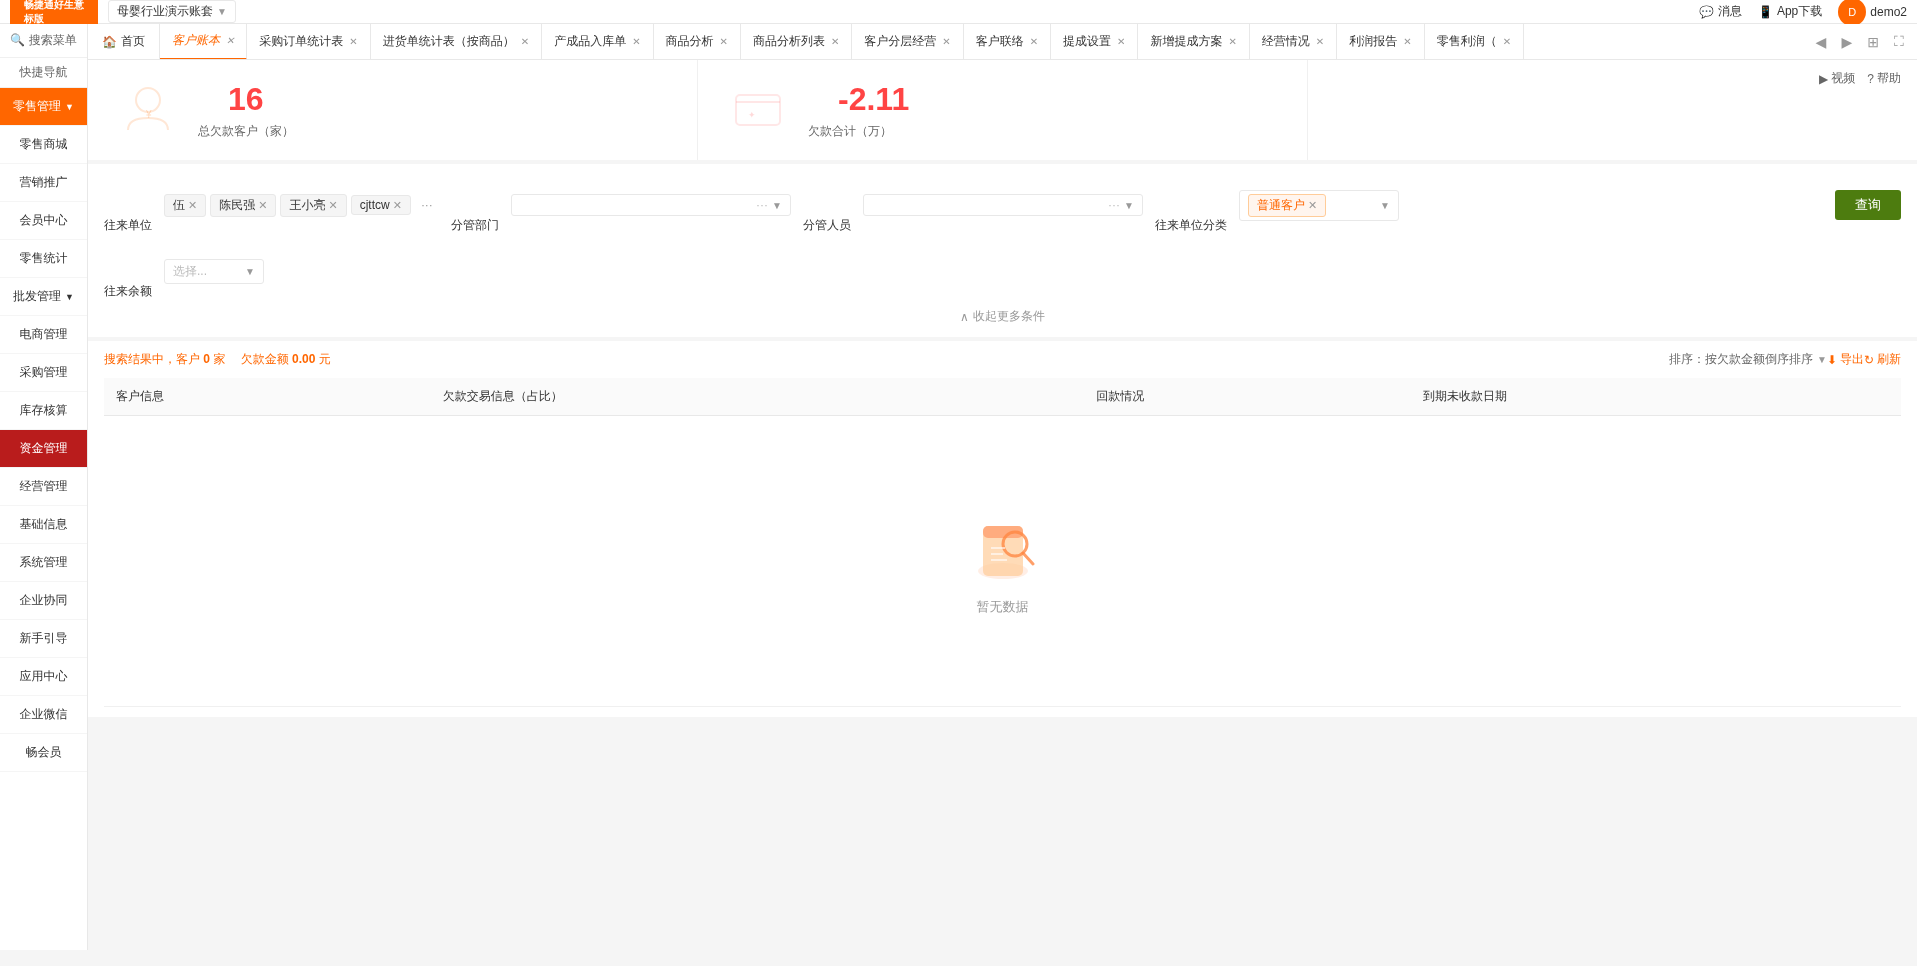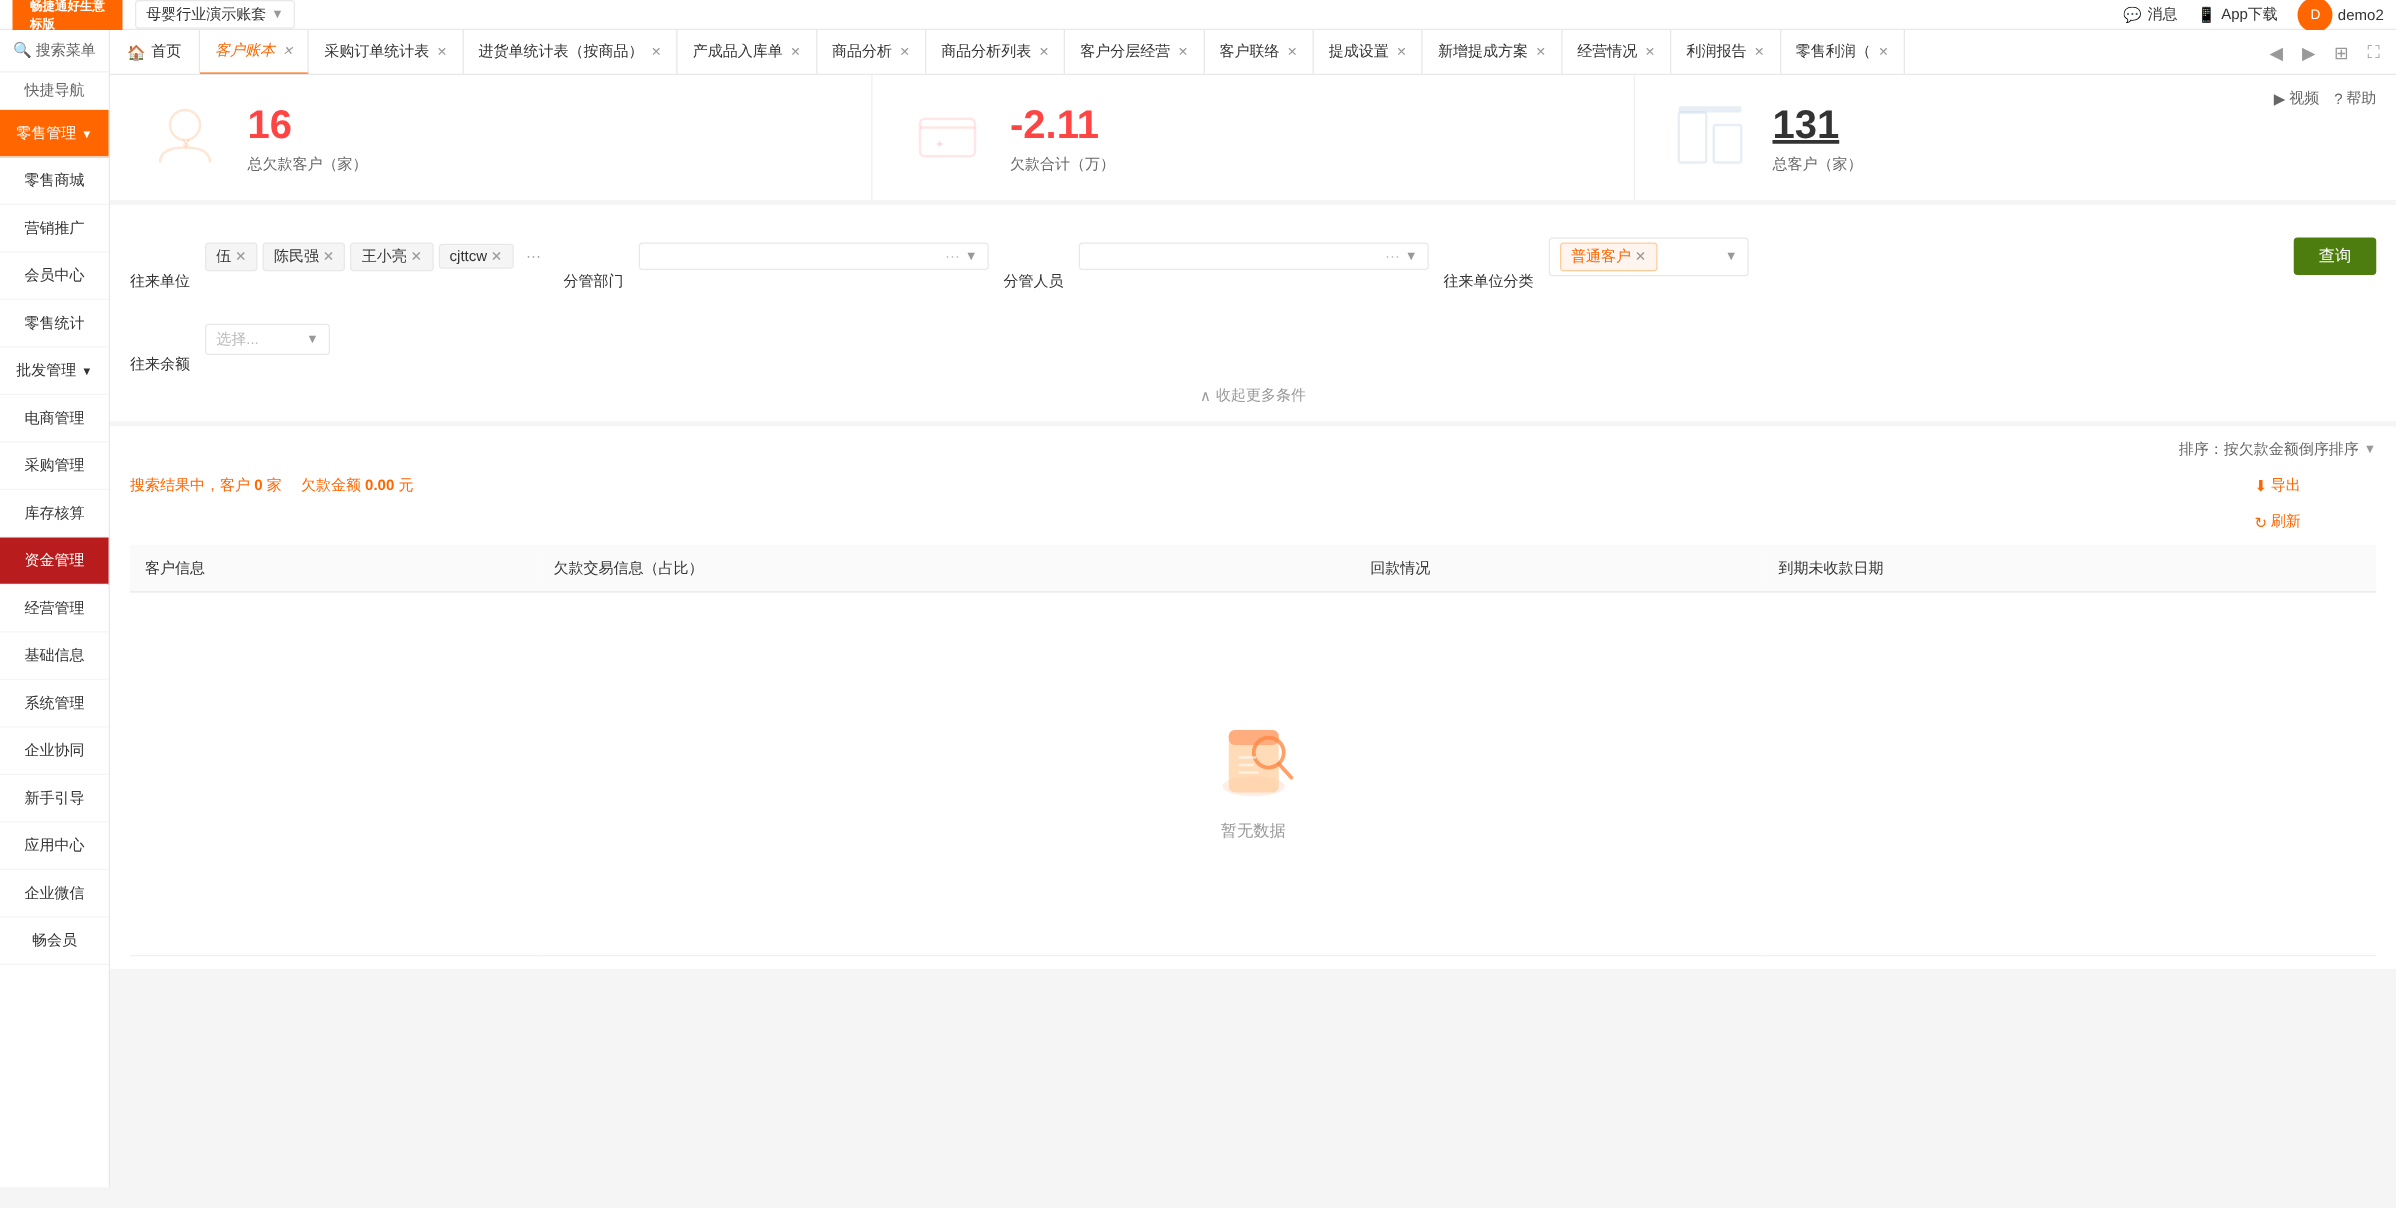--- a/index.html
+++ b/index.html
@@ -205,20 +205,21 @@
       padding: 20px 30px;
       border-right: 1px solid #f0f0f0;
       position: relative;
     }
     .stat-item:last-child { border-right: none; }
     .stat-value {
       font-size: 32px;
       font-weight: bold;
       color: #ff4444;
       line-height: 1.2;
+      margin-left: 30px;
     }
     .stat-value.negative { color: #ff4444; }
     .stat-value.dark { color: #333; text-decoration: underline; }
     .stat-label {
       font-size: 12px;
       color: #666;
       margin-top: 4px;
     }
     .help-links {
       position: absolute;
@@ -353,24 +354,22 @@
       margin-bottom: 10px;
     }
     .results-info {
       font-size: 12px;
       color: #333;
     }
     .results-info span { color: #ff6600; }
     .results-actions {
       display: flex;
       align-items: center;
-      gap: 12px;
       font-size: 12px;
       color: #666;
-      flex-direction: column;
     }
     .sort-select {
       display: flex;
       align-items: center;
       gap: 4px;
       cursor: pointer;
     }
     .action-btn {
       display: flex;
       align-items: center;
@@ -629,33 +628,20 @@
               </svg>
             </div>
             <div>
               <div class="stat-value negative">-2.11</div>
               <div class="stat-label">欠款合计（万）</div>
             </div>
           </div>
         </div>
 
         <div class="stat-item">
-          <div style="display:flex;align-items:center;gap:20px;">
-            <div style="position:relative;width:60px;height:60px;flex-shrink:0;">
-              <svg width="60" height="60" viewBox="0 0 60 60">
-                <rect x="5" y="10" width="22" height="40" rx="2" fill="none" stroke="#88aacc" stroke-width="2" opacity="0.2"></rect>
-                <rect x="33" y="20" width="22" height="30" rx="2" fill="none" stroke="#88aacc" stroke-width="2" opacity="0.2"></rect>
-                <rect x="5" y="5" width="50" height="5" rx="1" fill="#88aacc" opacity="0.2"></rect>
-              </svg>
-            </div>
-            <div>
-              <div class="stat-value dark">131</div>
-              <div class="stat-label">总客户（家）</div>
-            </div>
-          </div>
           <div class="help-links">
             <div class="help-link">
               <span>▶</span>
               <span>视频</span>
             </div>
             <div class="help-link">
               <span>?</span>
               <span>帮助</span>
             </div>
           </div>

